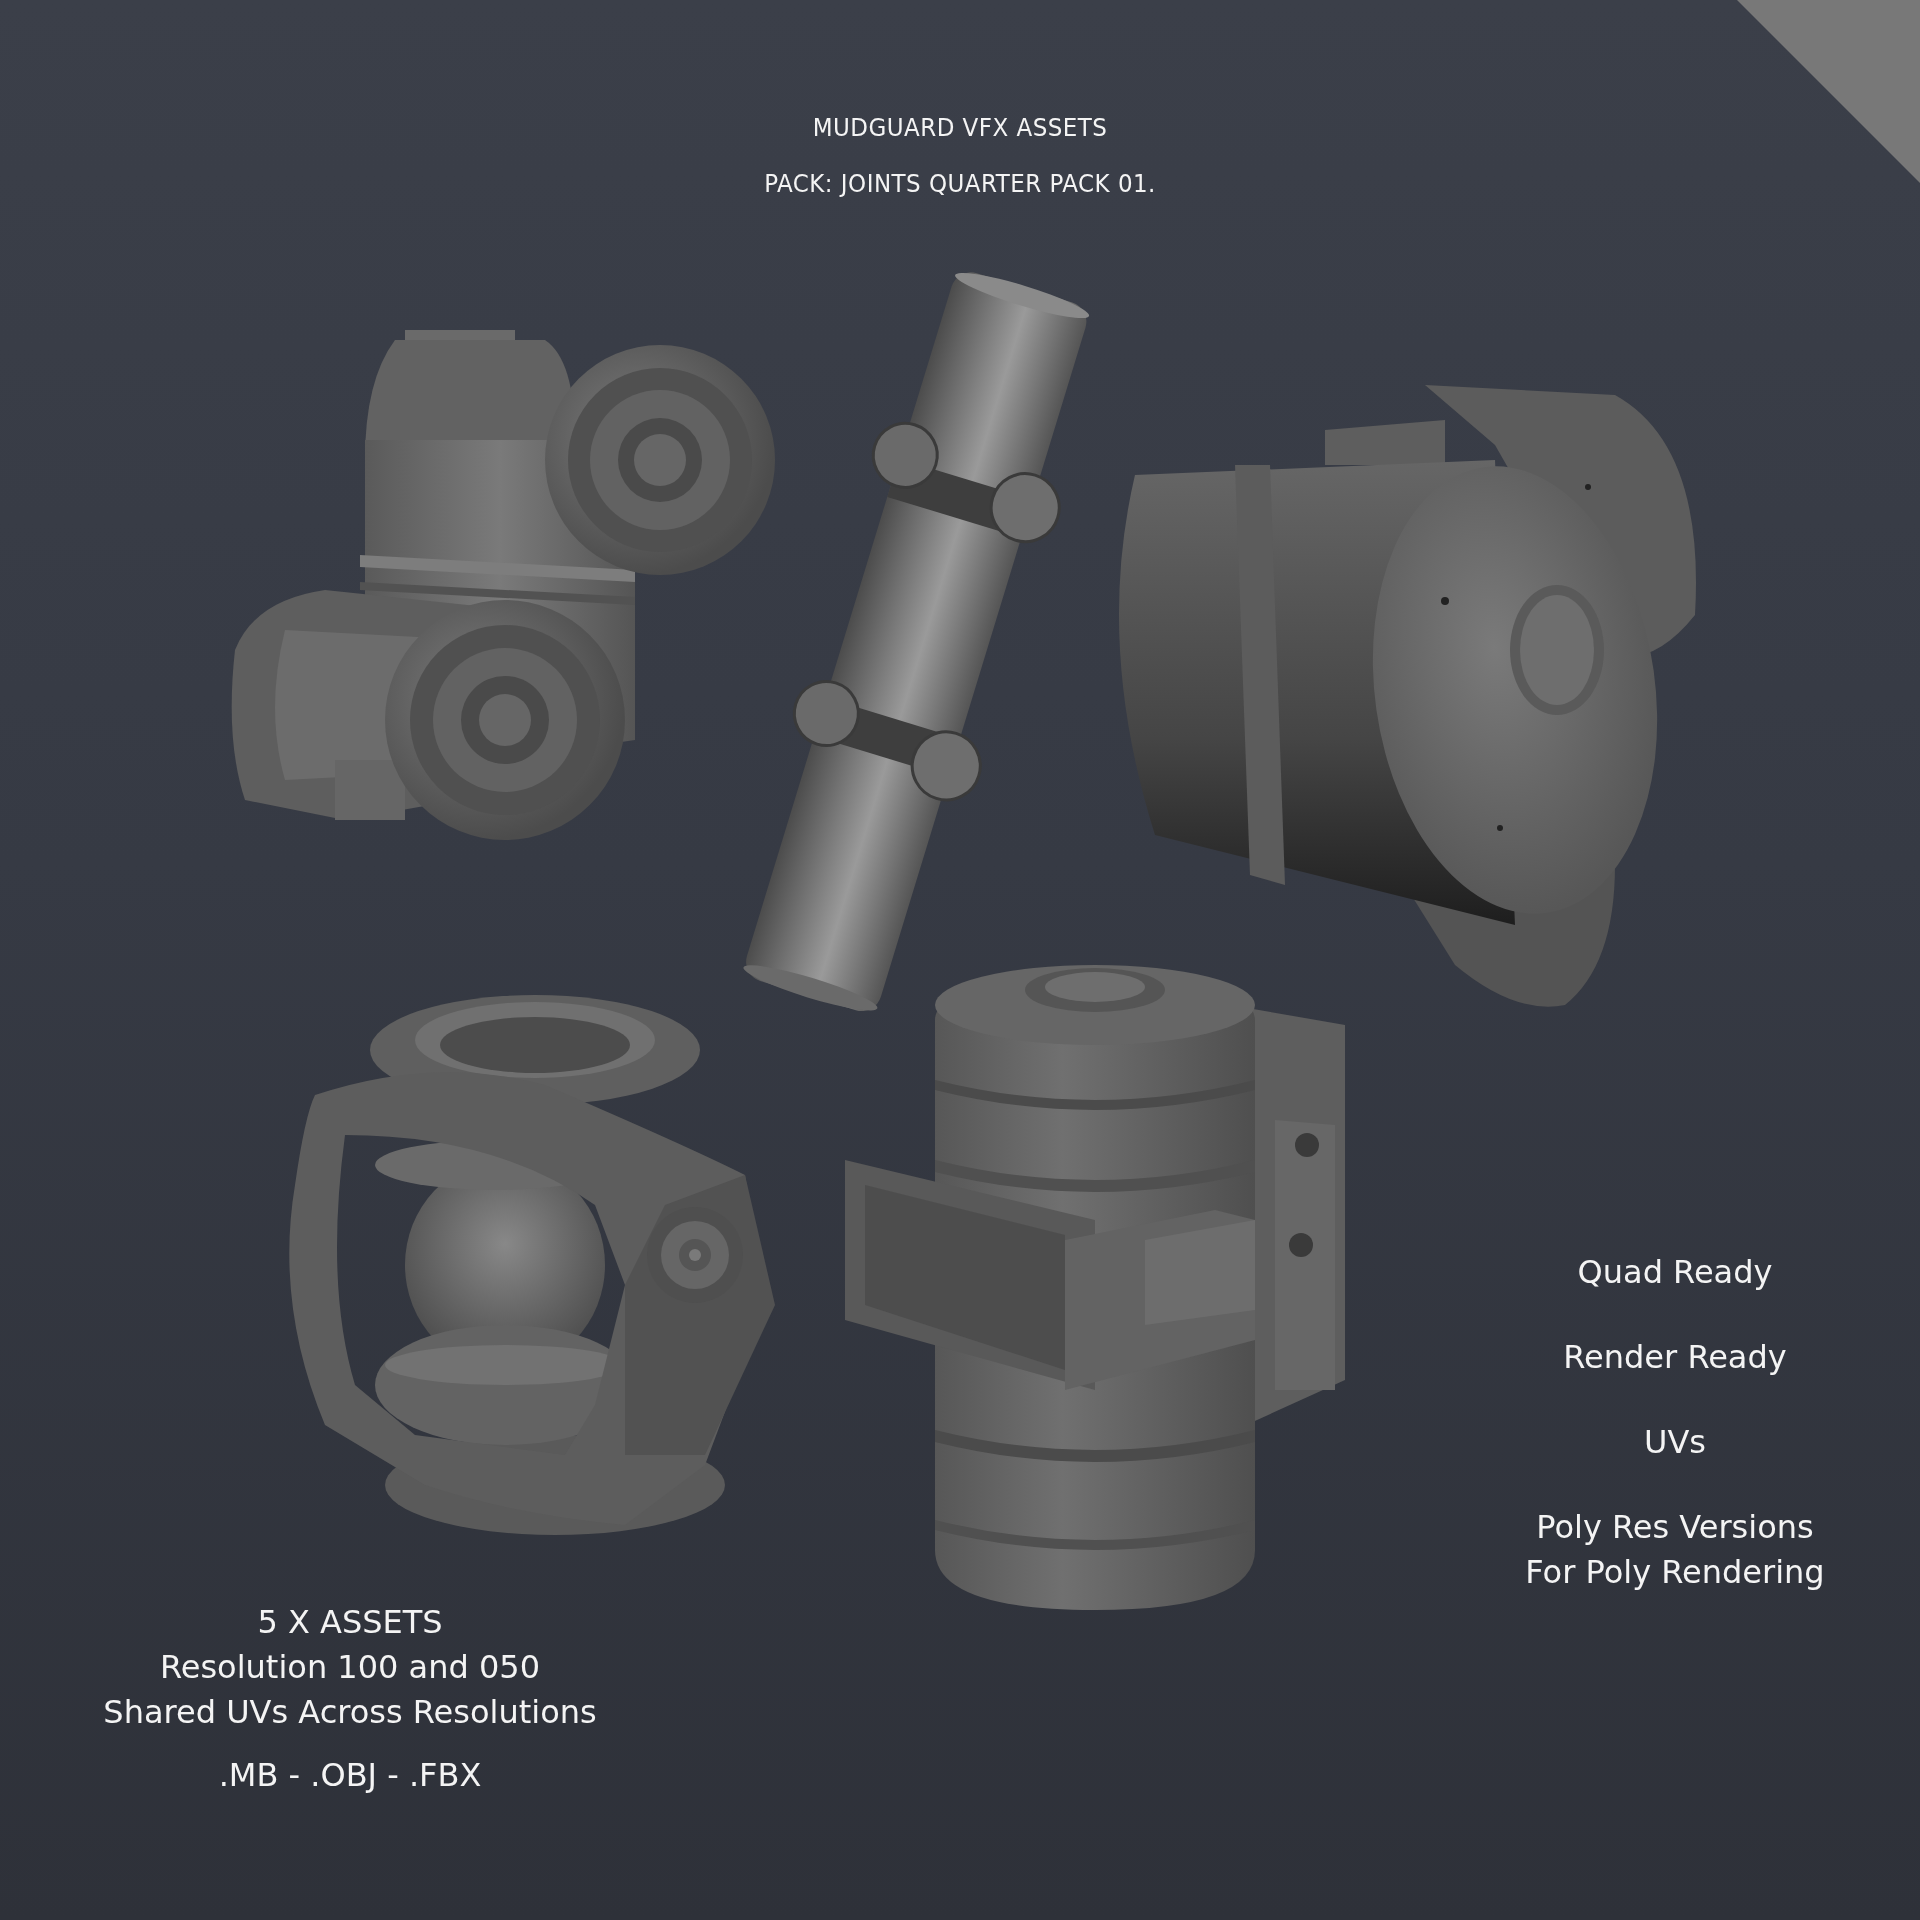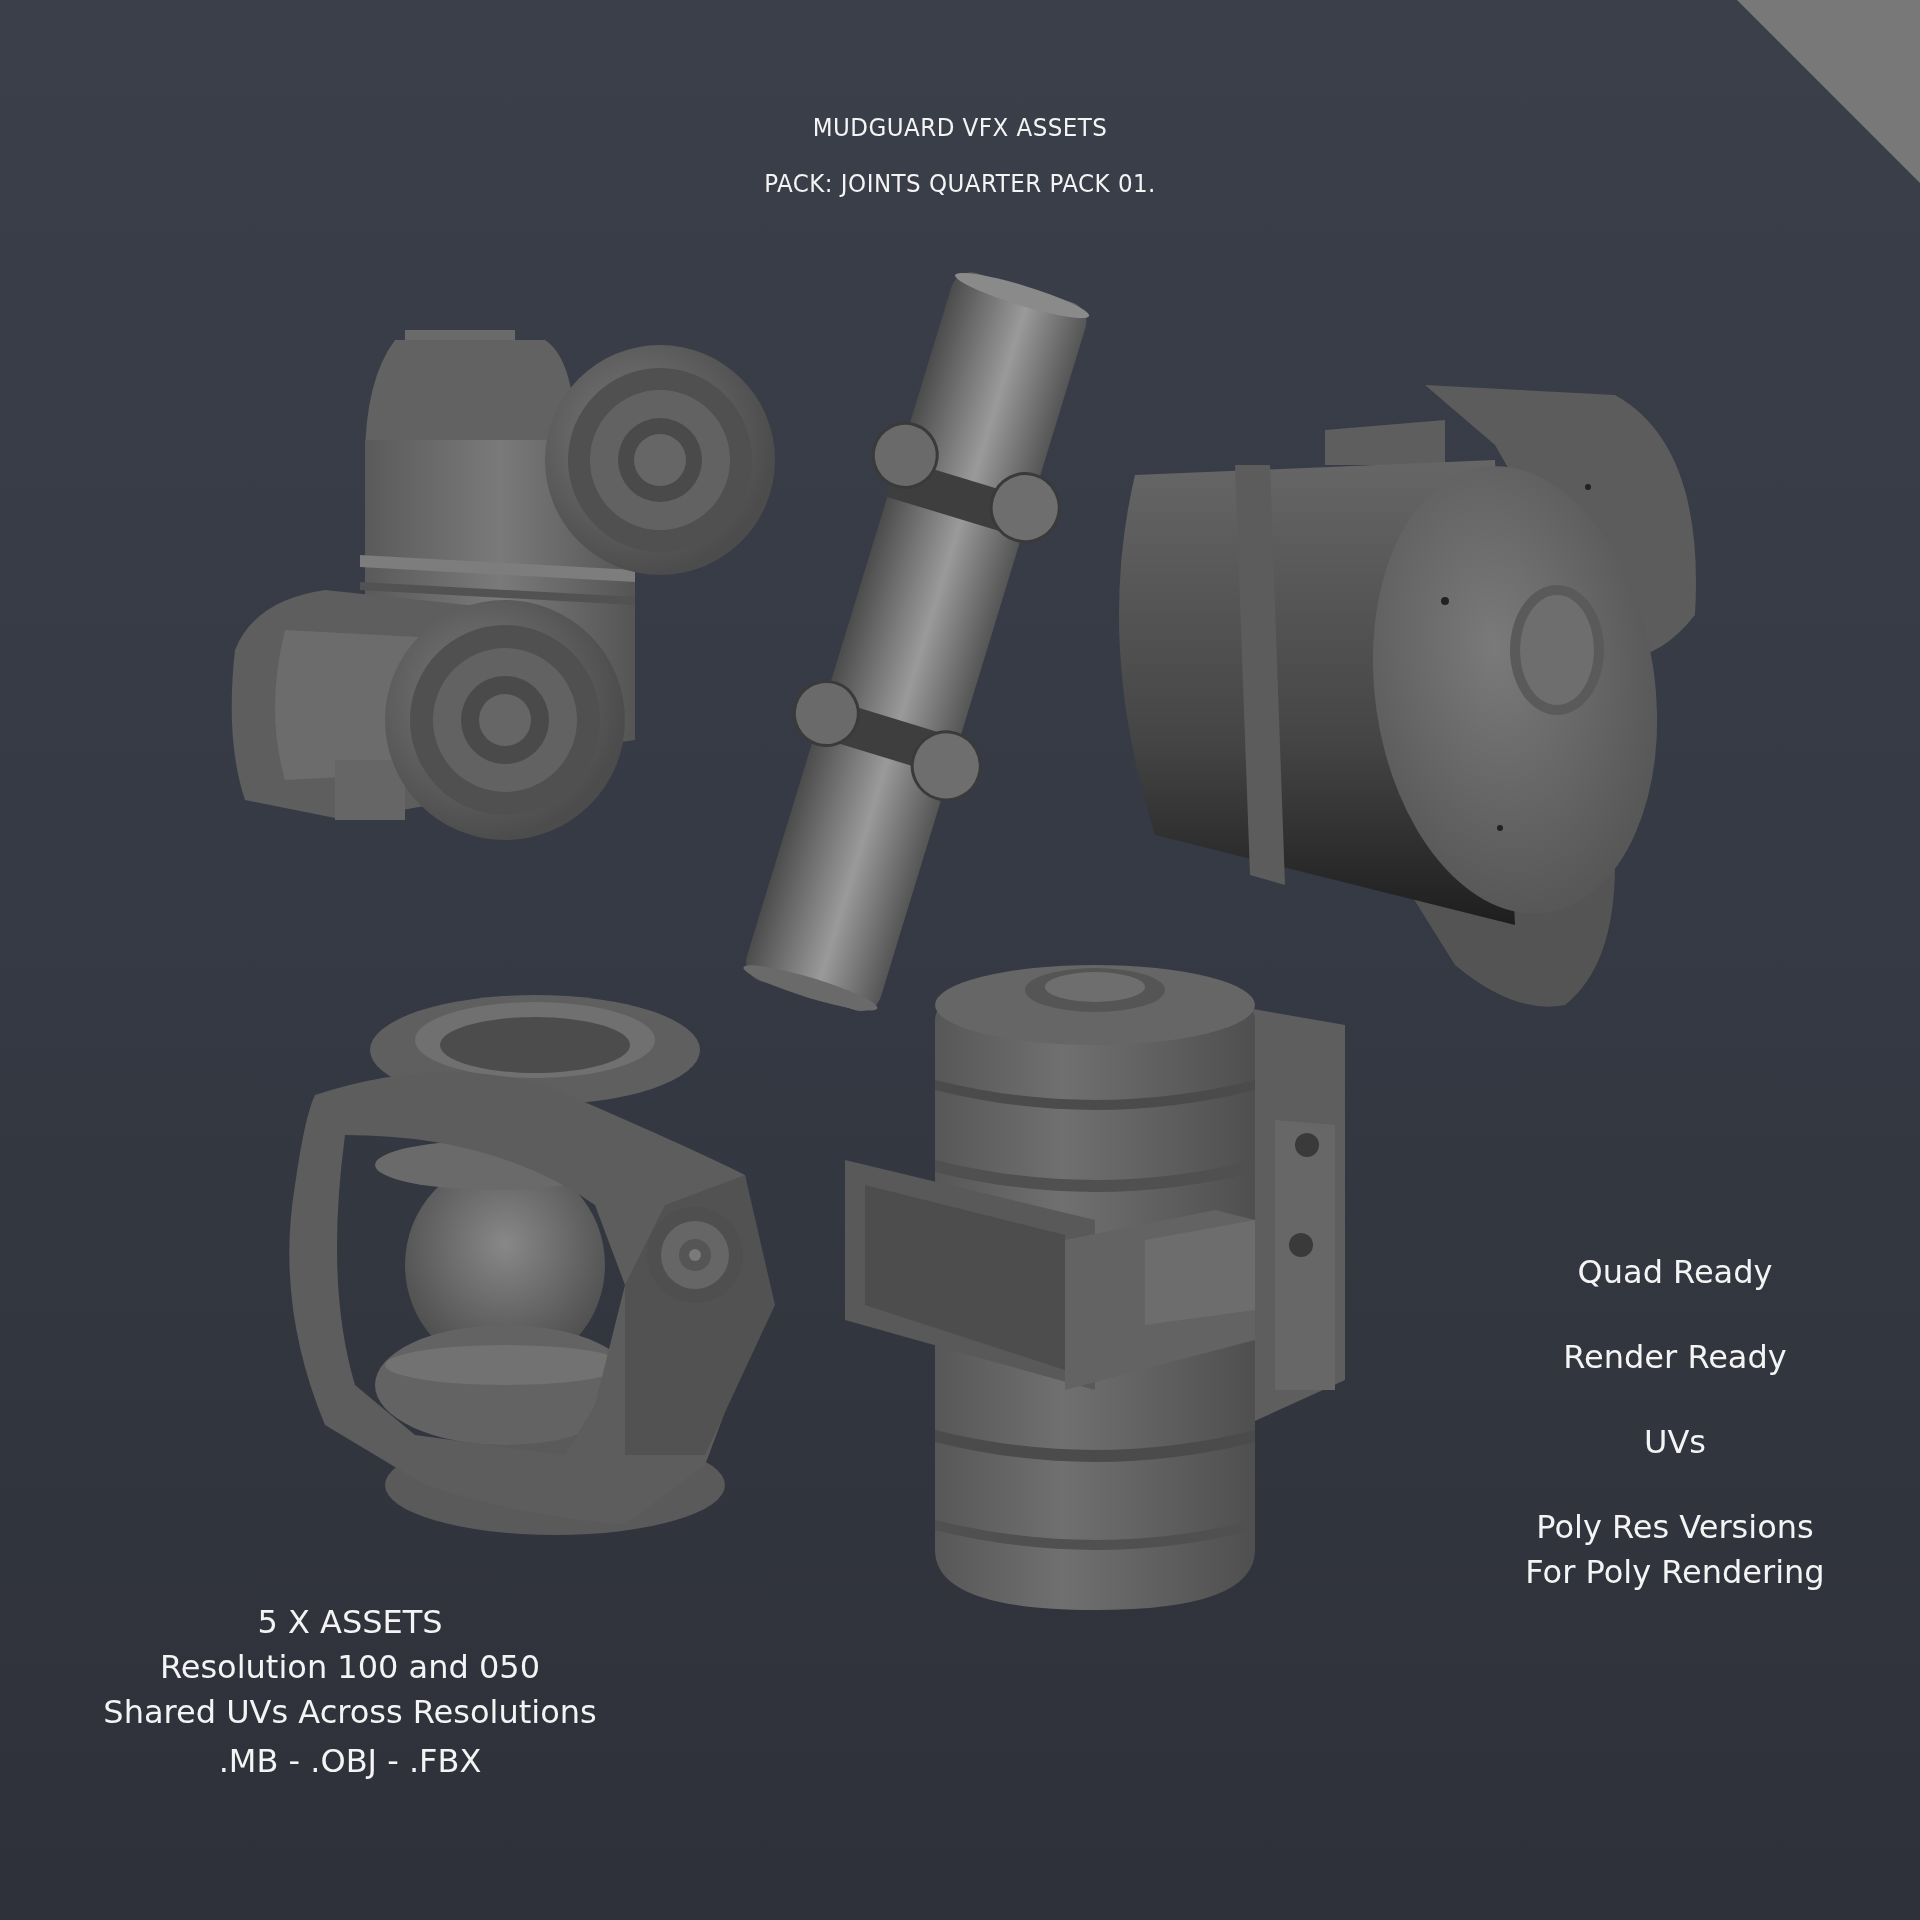--- a/index.html
+++ b/index.html
@@ -17,21 +17,21 @@
     .title {
       position: absolute; left: 0; right: 0; top: 100px;
       text-align: center; font-size: 25px; line-height: 56px;
       letter-spacing: 0.5px; font-weight: normal;
     }
     .title div { transform: scaleX(0.92); }
     .info-left {
       position: absolute; left: 60px; width: 580px; top: 1600px;
       text-align: center; font-size: 32px; line-height: 45px;
     }
-    .info-left .formats { margin-top: 4px; }
+    .info-left .formats { margin-top: 18px; }
     .info-right {
       position: absolute; left: 1440px; width: 470px; top: 1250px;
       text-align: center; font-size: 32px; line-height: 45px;
     }
     .info-right .gap { height: 40px; }
     .asset { position: absolute; }
     svg { display: block; }
   </style>
 </head>
 <body>

